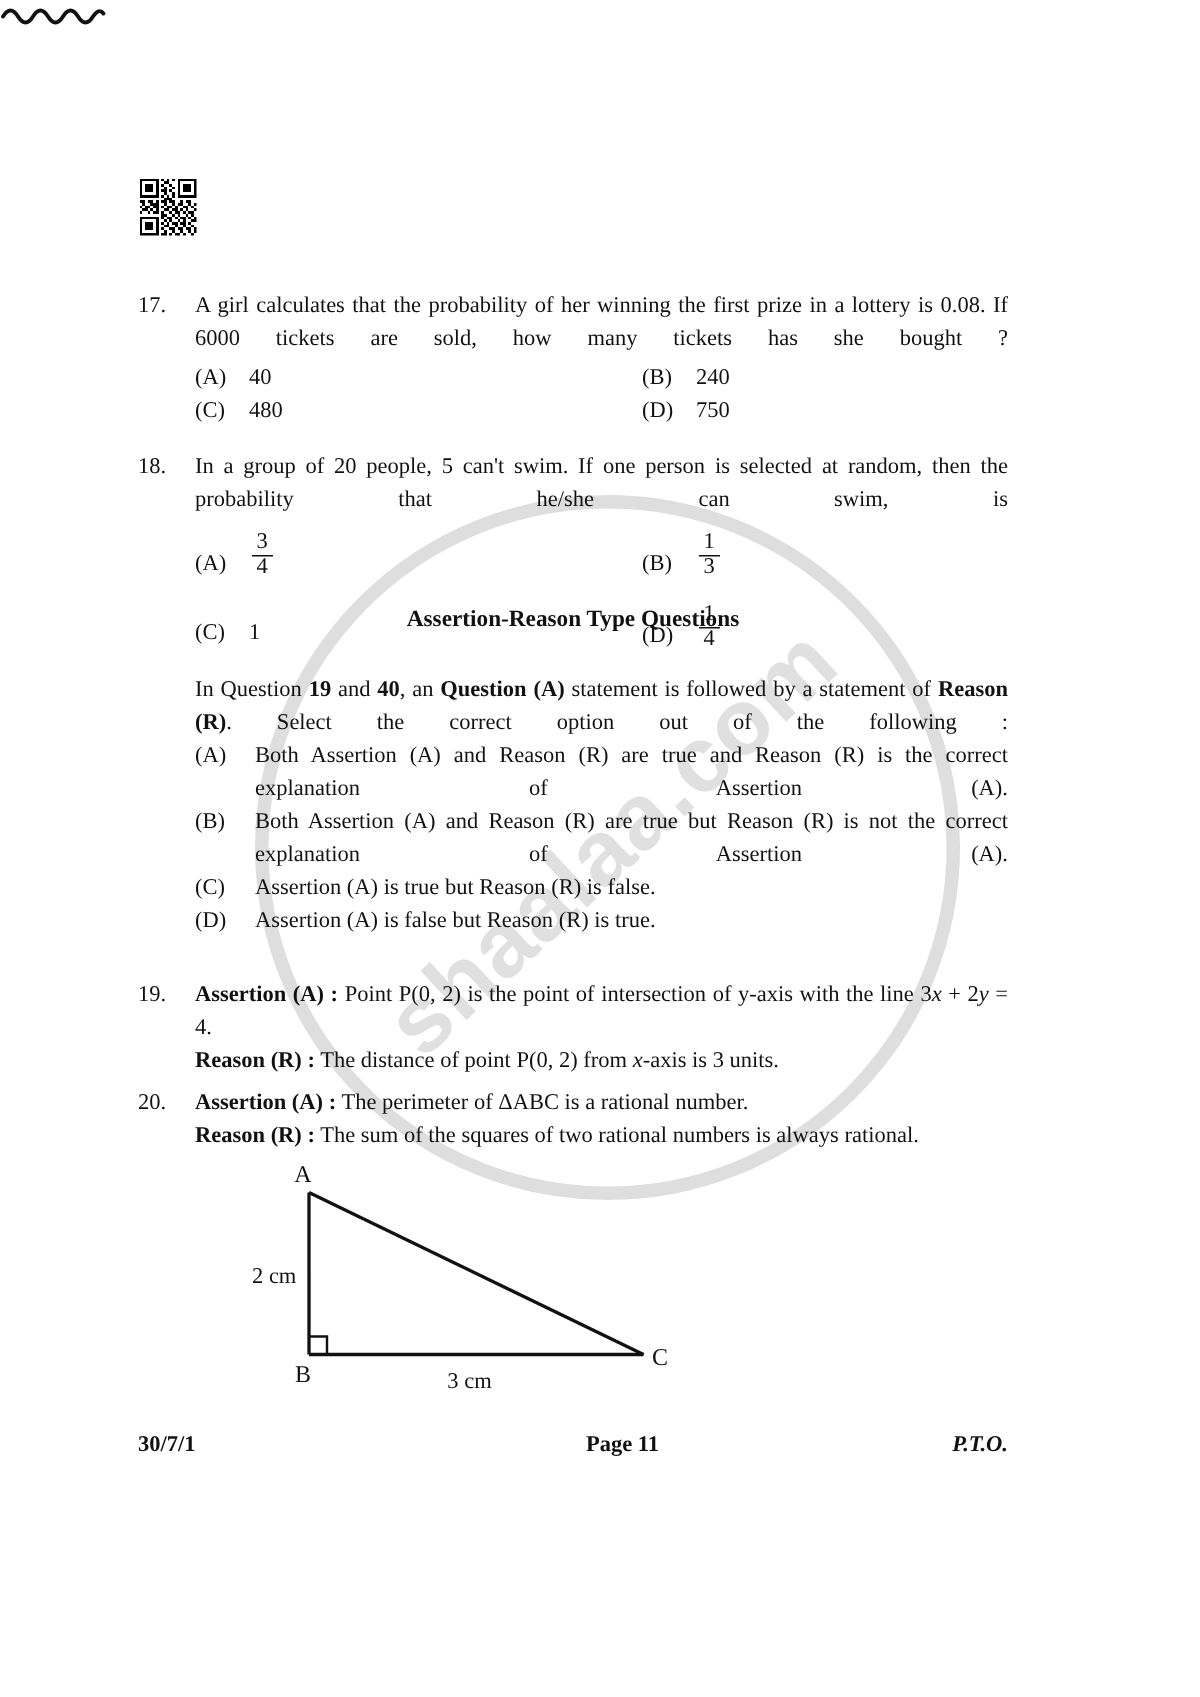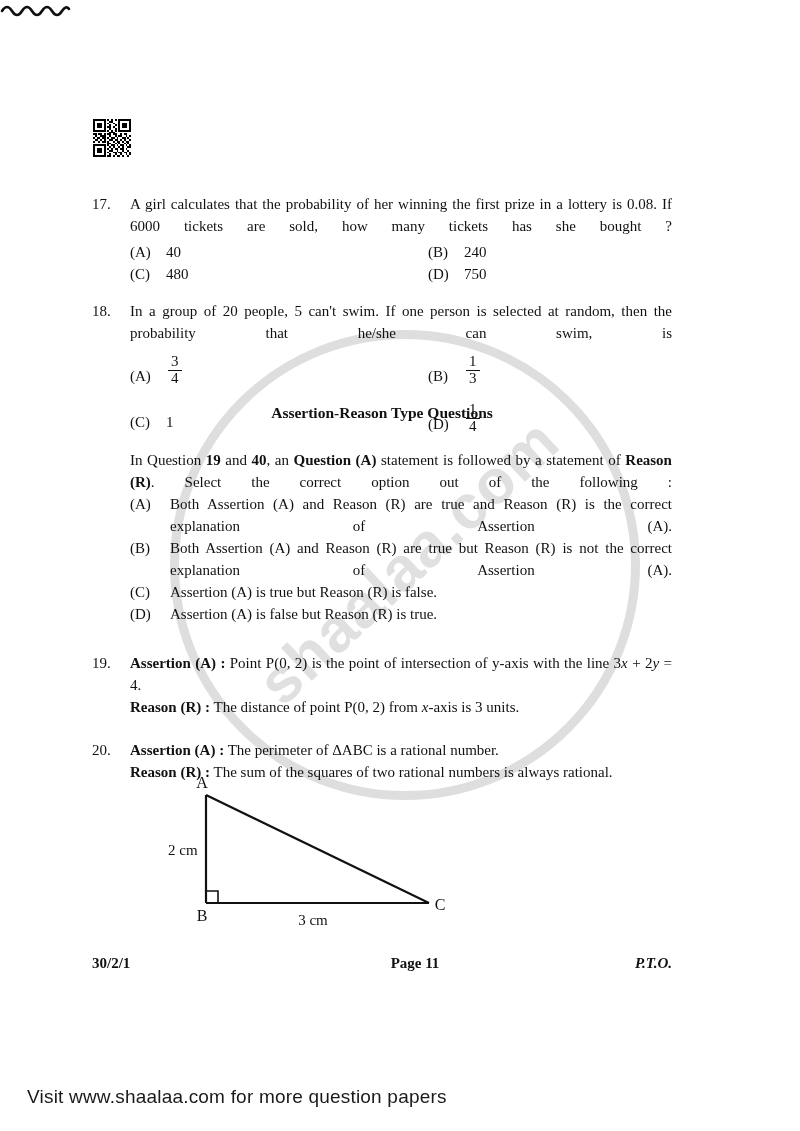--- a/index.html
+++ b/index.html
@@ -429,21 +429,21 @@
     
     <div class="q-block" style="top:620px;">
       <div class="q-num">19.</div>
       <div class="q-body">
         <p class="ar-line"><b>Assertion (A) :</b><span> Point P(0, 2) is the point of intersection of y-axis with the line 3</span><i class="math">x</i><span> + 2</span><i class="math">y</i><span> = 4.</span></p>
         <p class="ar-line"><b>Reason (R) :</b><span> The distance of point P(0, 2) from </span><i class="math">x</i><span>-axis is 3 units.</span></p>
       </div>
     </div>
 
     
-    <div class="q-block" style="top:707px;">
+    <div class="q-block" style="top:692px;">
       <div class="q-num">20.</div>
       <div class="q-body">
         <p class="ar-line"><b>Assertion (A) :</b><span> The perimeter of ΔABC is a rational number.</span></p>
         <p class="ar-line jall" style="text-align:justify;text-align-last:left;"><b>Reason (R) :</b><span> The sum of the squares of two rational numbers is always rational.</span></p>
       </div>
     </div>
 
     
     <svg id="figure" viewBox="0 0 320 165">
 
@@ -457,24 +457,23 @@
 
       <text x="52" y="13" font-family="Liberation Serif, serif" font-size="16" fill="#111" text-anchor="middle">A</text>
       <text x="52" y="146" font-family="Liberation Serif, serif" font-size="16" fill="#111" text-anchor="middle">B</text>
       <text x="290" y="135" font-family="Liberation Serif, serif" font-size="16" fill="#111" text-anchor="middle">C</text>
 
       <text x="18" y="80" font-family="Liberation Serif, serif" font-size="15" fill="#111">2 cm</text>
       <text x="163" y="150" font-family="Liberation Serif, serif" font-size="15" fill="#111" text-anchor="middle">3 cm</text>
     </svg>
 
     
-    <div class="footer" id="footer-code">30/2/1</div>
+    <div class="footer" id="footer-code">30/7/1</div>
     <svg id="footer-wave" width="80" height="22" viewBox="0 0 80 22">
       <path d="M2 11 q5 -8 10 0 q5 8 10 0 q5 -8 10 0 q5 8 10 0 q5 -8 10 0 q5 8 10 0 q4 -6 7 -2" fill="none" stroke="#111" stroke-width="2.6" stroke-linecap="round"></path>
     </svg>
     <div class="footer" id="footer-page">Page 11</div>
     <div class="footer" id="footer-pto">P.T.O.</div>
 
     
-    <div id="banner">Visit www.shaalaa.com for more question papers</div>
 
   </div>
 </div>
 
 </body></html>

